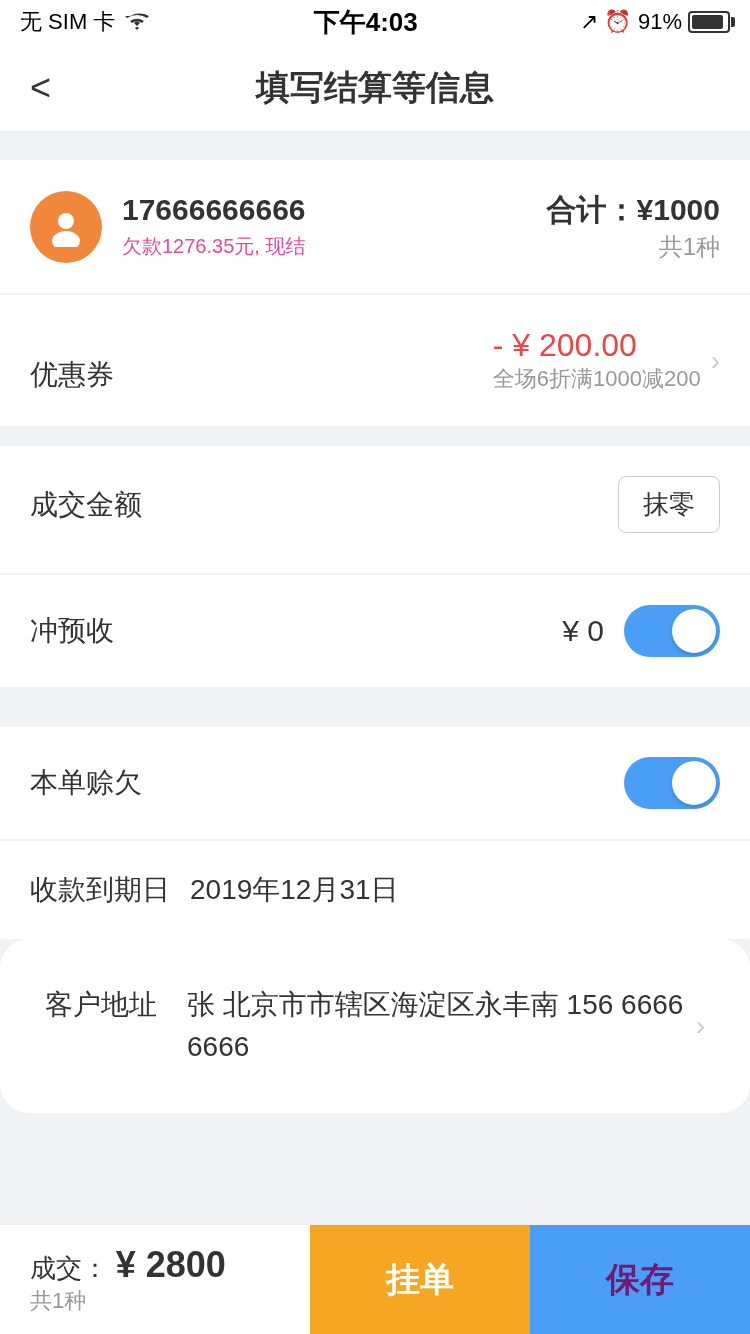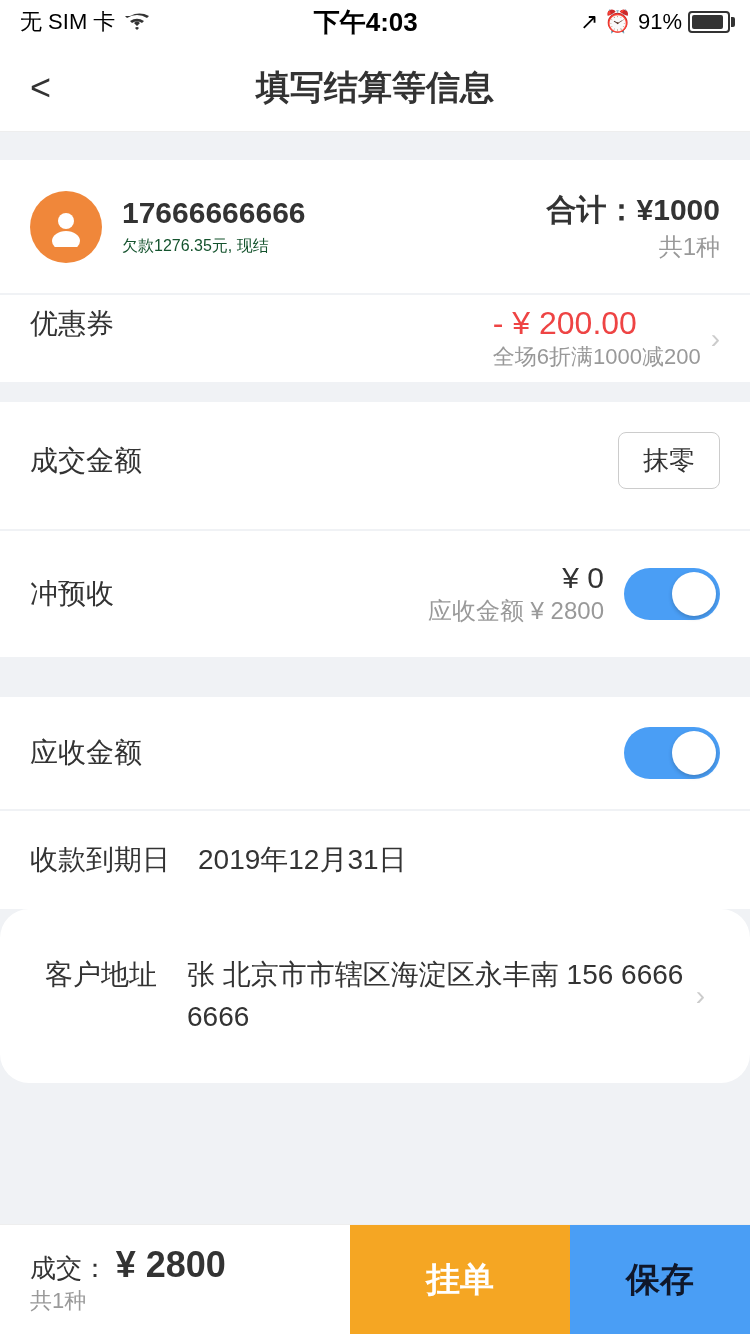--- a/index.html
+++ b/index.html
@@ -75,32 +75,32 @@
       align-items: center;
       justify-content: space-between;
     }
     .customer-left { display: flex; align-items: center; gap: 20px; }
     .avatar {
       width: 72px; height: 72px; border-radius: 50%; background: #f0873a;
       display: flex; align-items: center; justify-content: center;
       font-size: 30px; color: #fff; flex-shrink: 0;
     }
     .customer-name { font-size: 30px; font-weight: 600; color: #333; margin-bottom: 6px; }
-    .customer-sub { font-size: 16px; color: #14532d; }
+    .customer-sub { font-size: 20px; color: #ec4899; }
     .customer-right { text-align: right; }
     .total-amount { font-size: 30px; font-weight: 600; color: #333; }
     .total-sub { font-size: 24px; color: #999; }
 
     
     .coupon-row {
       background: #fff;
       margin-top: 2px;
-      padding: 10px 30px;
-      display: flex;
-      align-items: flex-start;
+      padding: 32px 30px;
+      display: flex;
+      align-items: flex-end;
       justify-content: space-between;
     }
     .coupon-label { font-size: 28px; color: #333; }
     .coupon-right { display: flex; align-items: center; gap: 10px; }
     .coupon-amount { font-size: 32px; color: #e44; font-weight: 500; }
     .coupon-desc { font-size: 22px; color: #999; text-align: right; }
     .chevron { font-size: 28px; color: #ccc; }
 
     
     .section-divider { height: 20px; background: #f0f2f5; }
@@ -171,21 +171,21 @@
       justify-content: space-between;
     }
     .debt-label { font-size: 28px; color: #333; }
 
     
     .duedate-section {
       background: #fff;
       margin-top: 2px;
       padding: 30px;
     }
-    .duedate-row { display: flex; align-items: center; gap: 28px; }
+    .duedate-row { display: flex; align-items: center; gap: 20px; }
     .duedate-label { font-size: 28px; color: #333; }
     .duedate-value { font-size: 28px; color: #333; }
 
     
     .logistics-divider {
       background: #f0f2f5;
       height: 80px;
       display: flex;
       align-items: center;
       justify-content: center;
@@ -231,24 +231,24 @@
     .bottom-summary-amount { font-size: 36px; font-weight: 600; color: #333; }
     .bottom-summary-sub { font-size: 22px; color: #999; }
     .bottom-btn-hang {
       width: 220px; height: 110px;
       background: #f5a623;
       display: flex; align-items: center; justify-content: center;
       font-size: 34px; color: #fff; font-weight: 600;
       cursor: pointer;
     }
     .bottom-btn-save {
-      width: 180px; height: 110px;
+      width: 220px; height: 110px;
       background: #4a9ef5;
       display: flex; align-items: center; justify-content: center;
-      font-size: 34px; color: #0f172a; font-weight: 600;
+      font-size: 34px; color: #701a75; font-weight: 600;
       cursor: pointer;
     }
   </style>
 </head>
 <body>
 
 <div class="status-bar">
   <div class="status-left">
     <span>无 SIM 卡</span>
     <span>
@@ -315,33 +315,32 @@
       </div>
     </div>
   </div>
 
   <div class="prepaid-section">
     <div class="prepaid-row">
       <span class="prepaid-label">冲预收</span>
       <div class="prepaid-right">
         <div class="prepaid-amount-group">
           <div class="prepaid-amount">¥ 0</div>
-          <div class="prepaid-sub">应收金额 ¥ 2800</div>
         </div>
         <div class="toggle">
           <div class="toggle-knob"></div>
         </div>
       </div>
     </div>
   </div>
 
   <div class="section-divider"></div>
 
   <div class="debt-section">
-    <span class="debt-label">应收金额</span>
+    <span class="debt-label">本单赊欠</span>
     <div class="toggle">
       <div class="toggle-knob"></div>
     </div>
   </div>
 
   <div class="duedate-section">
     <div class="duedate-row">
       <span class="duedate-label">收款到期日</span>
       <span class="duedate-value">2019年12月31日</span>
     </div>

